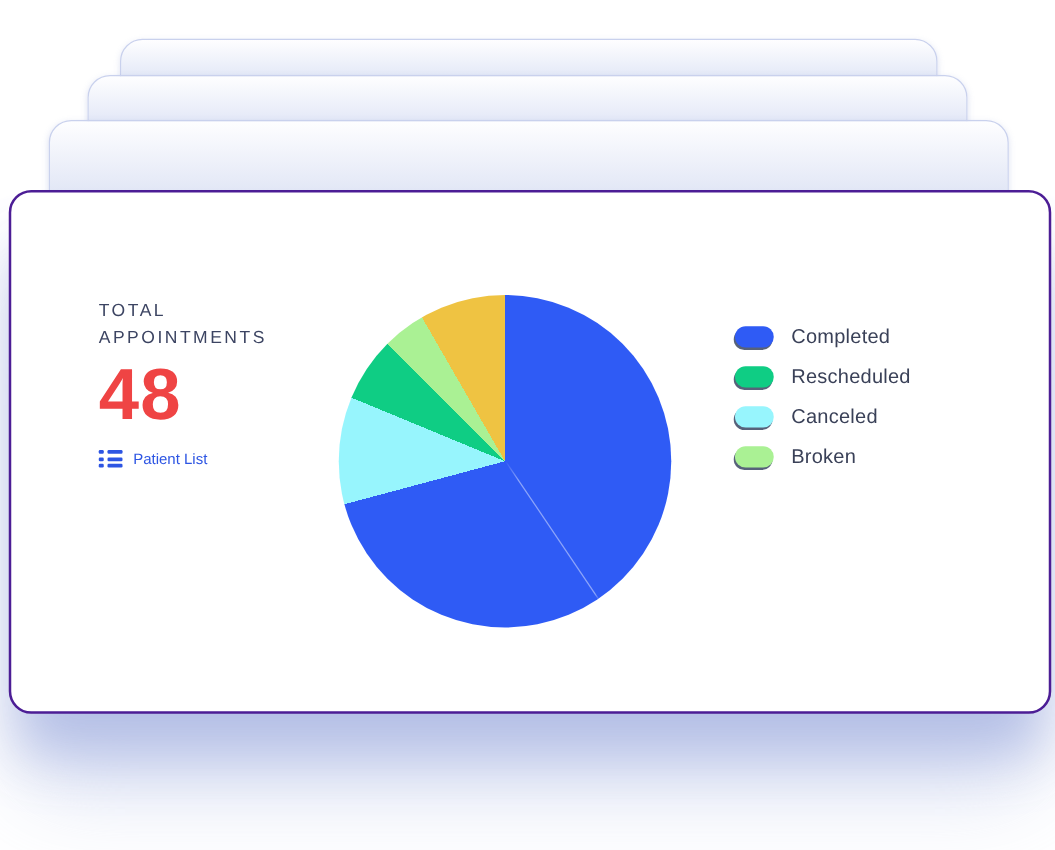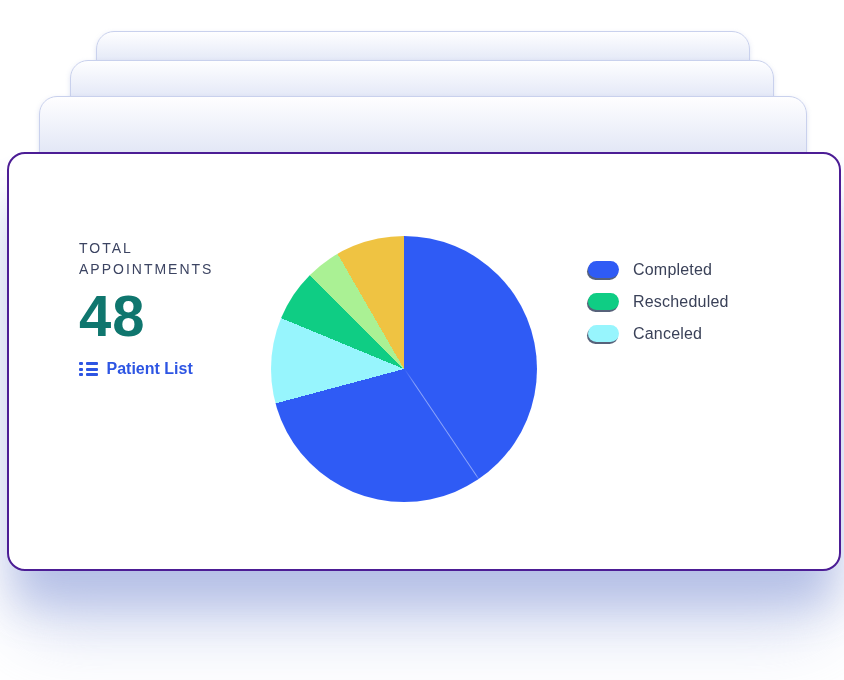--- a/index.html
+++ b/index.html
@@ -27,26 +27,26 @@
     box-shadow:0 40px 45px -8px rgba(173,185,227,0.85),
                0 75px 75px -15px rgba(190,200,235,0.55);
   }
   
   .stats{position:absolute;left:70px;top:84px;width:190px;}
   .stats-label{
     font-size:14px;font-weight:500;letter-spacing:2px;
     line-height:21px;color:#3C4462;
   }
   .stats-value{
-    font-size:58px;font-weight:700;color:#0f766e;
+    font-size:58px;font-weight:700;color:#ef4444;
     line-height:1;margin-top:7px;letter-spacing:1px;
   }
   .patient-list{
     display:flex;align-items:center;gap:9px;margin-top:15px;
-    color:#2D55E3;font-size:16px;font-weight:700;
+    color:#2D55E3;font-size:12px;font-weight:400;
     text-decoration:none;cursor:pointer;width:max-content;
   }
   .list-icon{display:flex;flex-direction:column;gap:2.5px;}
   .list-icon .row{display:flex;gap:2.5px;}
   .list-icon .dot{width:4px;height:3px;border-radius:1px;background:#2D55E3;}
   .list-icon .bar{width:12px;height:3px;border-radius:1px;background:#2D55E3;}
   
   .pie{
     position:absolute;left:262px;top:82px;width:266px;height:266px;
     border-radius:50%;
@@ -114,16 +114,20 @@
           <span class="legend-label">Completed</span>
         </div>
         <div class="legend-item">
           <span class="swatch" style="background: rgb(15, 205, 132);"></span>
           <span class="legend-label">Rescheduled</span>
         </div>
         <div class="legend-item">
           <span class="swatch" style="background: rgb(151, 245, 253);"></span>
           <span class="legend-label">Canceled</span>
         </div>
+        <div class="legend-item">
+          <span class="swatch" style="background: rgb(170, 241, 148);"></span>
+          <span class="legend-label">Broken</span>
+        </div>
       </div>
 
   </div>
 </div>
 
 </body></html>

